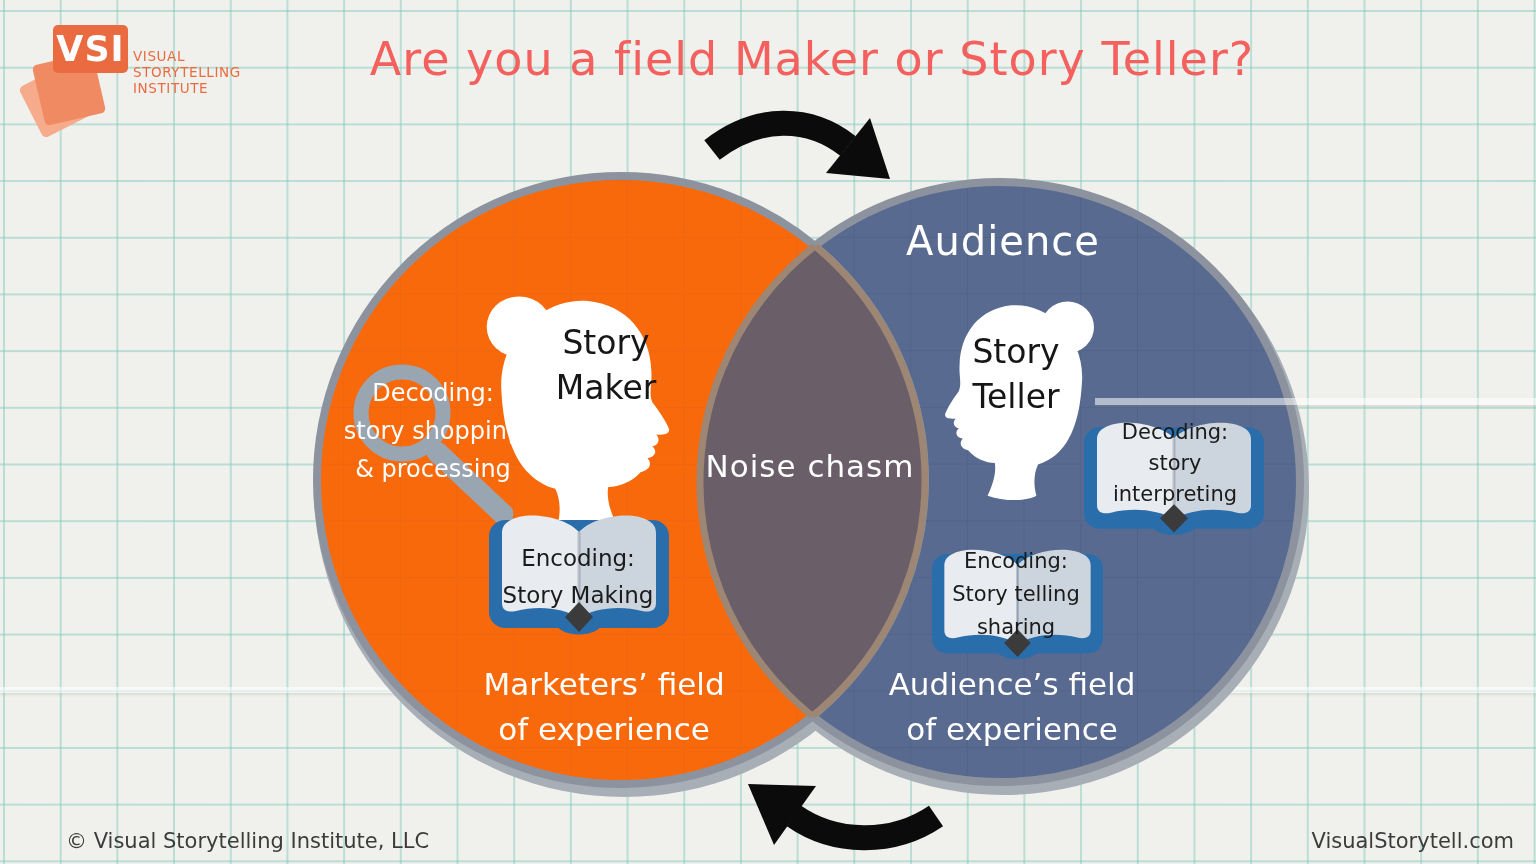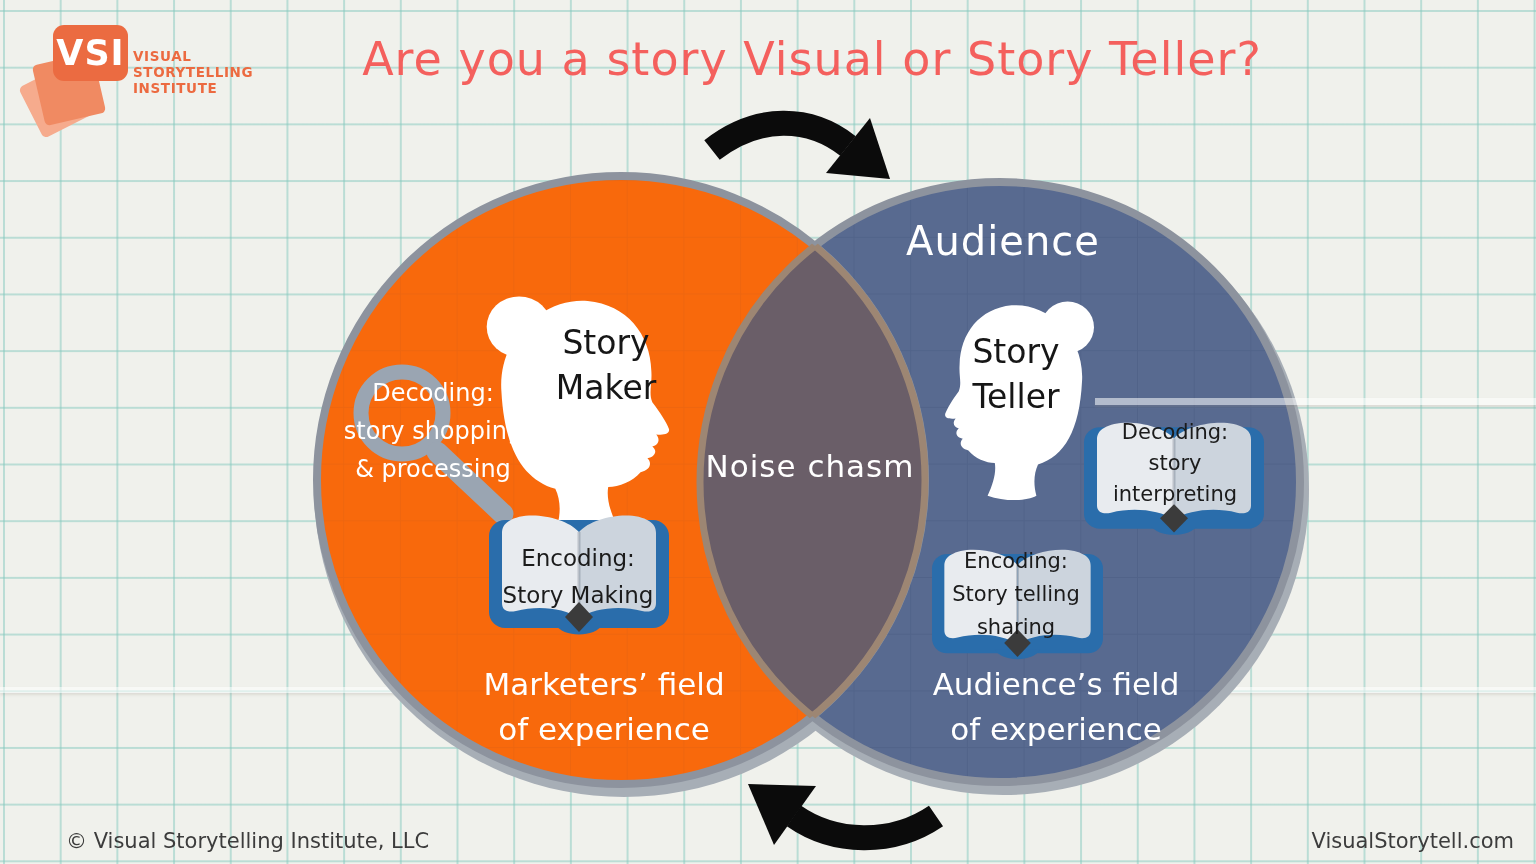--- a/index.html
+++ b/index.html
@@ -17,41 +17,41 @@
   .ctr{transform:translateX(-50%);text-align:center;white-space:nowrap;}
   .crease{background:rgba(255,255,255,0.55);box-shadow:0 2px 3px rgba(150,140,130,0.22);}
   .crease2{left:0;top:687px;width:1536px;height:6px;z-index:1;}
   .crease1{left:1095px;top:398px;width:441px;height:7px;z-index:3;}
   svg.venn{position:absolute;left:0;top:0;z-index:2;}
   .txt{z-index:5;}
   .title{left:812px;top:32px;font-size:46px;letter-spacing:1px;color:#f4605d;font-weight:500;}
   .logo-card{border-radius:5px;z-index:2;}
   .logo-card2{left:28px;top:72px;width:57px;height:57px;background:#f6ab8d;transform:rotate(-27deg);}
   .logo-card1{left:38px;top:58px;width:62px;height:62px;background:#f08a62;transform:rotate(-13deg);}
-  .logo-square{left:53px;top:25px;width:75px;height:56px;background:#eb6b41;border-radius:11px;
+  .logo-square{left:53px;top:25px;width:75px;height:48px;background:#eb6b41;border-radius:5px;
     display:flex;align-items:center;justify-content:center;z-index:3;}
   .logo-abbr{color:#fff;font-size:35px;font-weight:bold;letter-spacing:1px;}
-  .logo-name{left:133px;top:48px;font-size:13.5px;font-weight:bold;color:#ec6a40;
+  .logo-name{left:133px;top:48px;font-size:13.5px;font-weight:normal;color:#ec6a40;
     line-height:16px;letter-spacing:0.6px;z-index:3;}
   .circle-label{font-size:40px;color:#ffffff;letter-spacing:1px;}
   .brand-label{left:613px;top:218px;}
   .audience-label{left:1003px;top:218px;}
   .head-text{font-size:33px;line-height:45px;color:#161616;}
   .story-maker{left:606px;top:320px;}
   .story-teller{left:1016px;top:329px;}
   .white-note{color:#ffffff;}
   .decoding-left{left:433px;top:374px;font-size:24px;line-height:38px;}
   .noise{left:810px;top:448px;font-size:31px;color:#ffffff;letter-spacing:1px;}
   .book-text{color:#1b1b1b;}
   .encoding-left{left:578px;top:540px;font-size:23px;line-height:37px;}
   .decoding-right{left:1175px;top:417px;font-size:21px;line-height:31px;}
   .encoding-right{left:1016px;top:545px;font-size:21px;line-height:33px;}
   .field{font-size:31px;line-height:45px;color:#ffffff;text-align:center;}
   .field-left{left:604px;top:662px;}
-  .field-right{left:1012px;top:662px;margin-left:44px;}
+  .field-right{left:1012px;top:662px;}
   .footer{top:829px;font-size:21px;color:#3c3c3c;white-space:nowrap;}
   .footer-left{left:25px;margin-left:41px;}
   .footer-right{right:22px;}
 </style>
 </head>
 <body>
 
 <div class="stage">
 
   <div class="abs crease crease2"></div>
@@ -131,21 +131,21 @@
   <div class="abs logo-card logo-card1"></div>
   <div class="abs logo-square">
     <span class="logo-abbr">VSI</span>
   </div>
   <div class="abs logo-name">
     <div>VISUAL</div>
     <div>STORYTELLING</div>
     <div>INSTITUTE</div>
   </div>
 
-  <div class="abs txt ctr title">Are you a story Visual or Story Teller?</div>
+  <div class="abs txt ctr title">Are you a field Maker or Story Teller?</div>
 
   <div class="abs txt ctr circle-label audience-label">Audience</div>
 
   <div class="abs txt ctr head-text story-maker">
     <div>Story</div>
     <div>Maker</div>
   </div>
   <div class="abs txt ctr head-text story-teller">
     <div>Story</div>
     <div>Teller</div>

